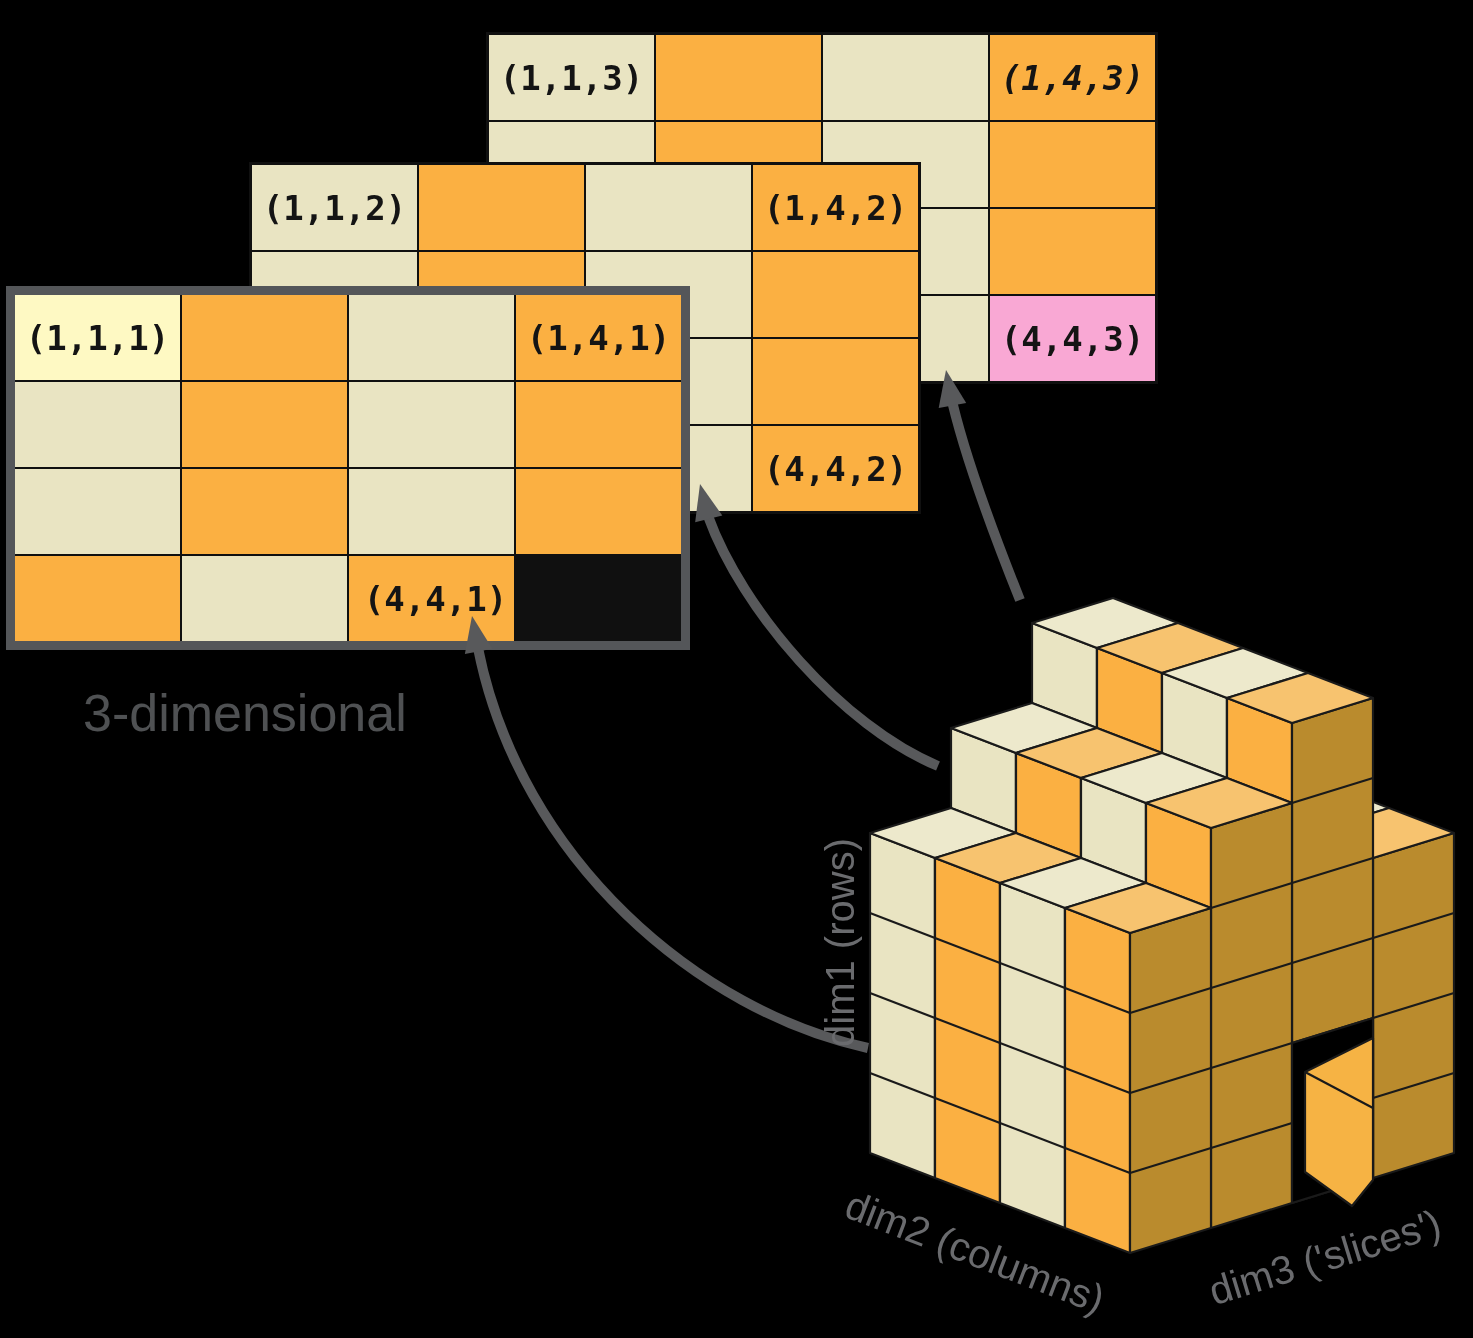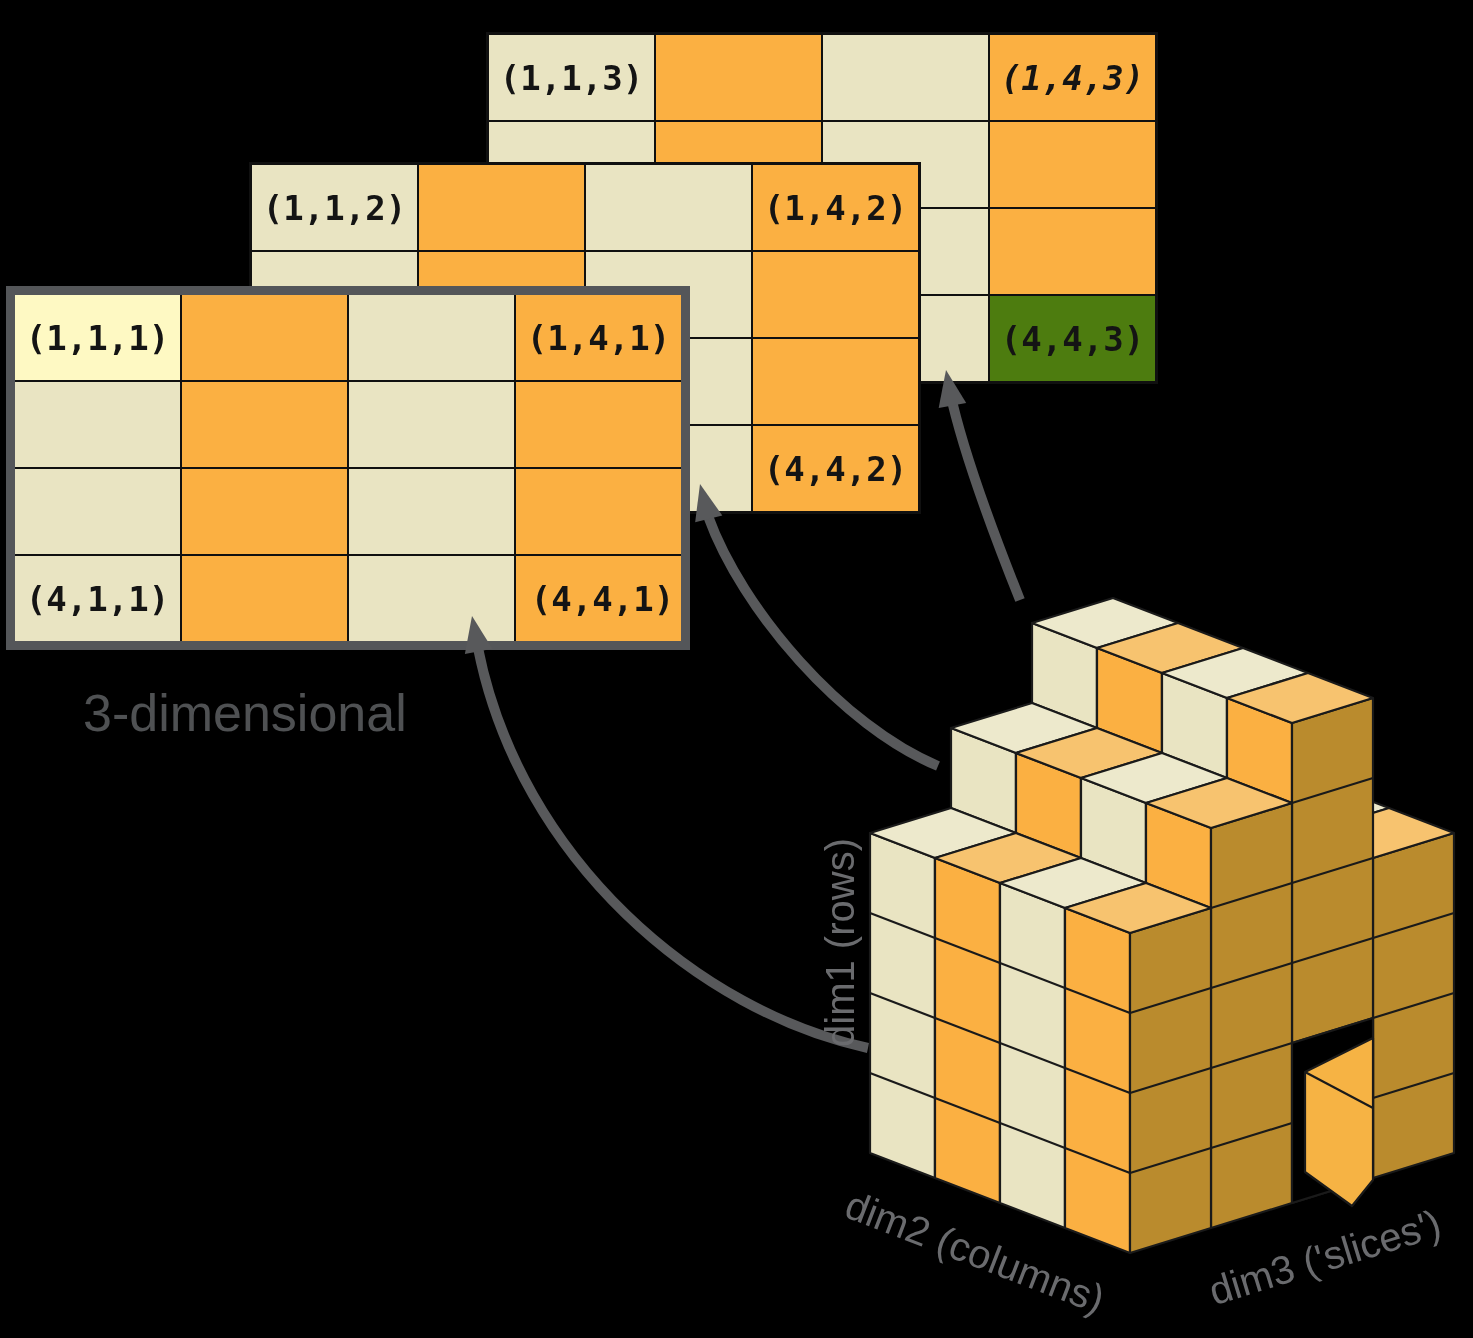--- a/index.html
+++ b/index.html
@@ -48,21 +48,21 @@
         <div class="cell" style="background: rgb(251, 176, 66);"></div>
         <div class="cell" style="background: rgb(233, 228, 194);"></div>
         <div class="cell" style="background: rgb(251, 176, 66);"></div>
         <div class="cell" style="background: rgb(233, 228, 194);"></div>
         <div class="cell" style="background: rgb(251, 176, 66);"></div>
         <div class="cell" style="background: rgb(233, 228, 194);"></div>
         <div class="cell" style="background: rgb(251, 176, 66);"></div>
         <div class="cell" style="background: rgb(233, 228, 194);"></div>
         <div class="cell" style="background: rgb(251, 176, 66);"></div>
         <div class="cell" style="background: rgb(233, 228, 194);"></div>
-        <div class="cell" style="background: #4d7c0f;">
+        <div class="cell" style="background: #f9a8d4;">
           <span class="cell-label">(4,4,3)</span>
         </div>
       </div>
       <div class="matrix" style="left: 249px; top: 162px;">
         <div class="cell" style="background: rgb(233, 228, 194);">
           <span class="cell-label">(1,1,2)</span>
         </div>
         <div class="cell" style="background: rgb(251, 176, 66);"></div>
         <div class="cell" style="background: rgb(233, 228, 194);"></div>
         <div class="cell" style="background: rgb(251, 176, 66);">
@@ -93,23 +93,20 @@
           <span class="cell-label">(1,4,1)</span>
         </div>
         <div class="cell" style="background: rgb(233, 228, 194);"></div>
         <div class="cell" style="background: rgb(251, 176, 66);"></div>
         <div class="cell" style="background: rgb(233, 228, 194);"></div>
         <div class="cell" style="background: rgb(251, 176, 66);"></div>
         <div class="cell" style="background: rgb(233, 228, 194);"></div>
         <div class="cell" style="background: rgb(251, 176, 66);"></div>
         <div class="cell" style="background: rgb(233, 228, 194);"></div>
         <div class="cell" style="background: rgb(251, 176, 66);"></div>
-        <div class="cell" style="background: rgb(233, 228, 194);">
-          <span class="cell-label">(4,1,1)</span>
-        </div>
         <div class="cell" style="background: rgb(251, 176, 66);"></div>
         <div class="cell" style="background: rgb(233, 228, 194);"></div>
         <div class="cell" style="background: rgb(251, 176, 66); padding-left: 8px;">
           <span class="cell-label">(4,4,1)</span>
         </div>
       </div>
     </div>
 
   <svg id="scene" width="1473" height="1338" viewBox="0 0 1473 1338">
       <g>

